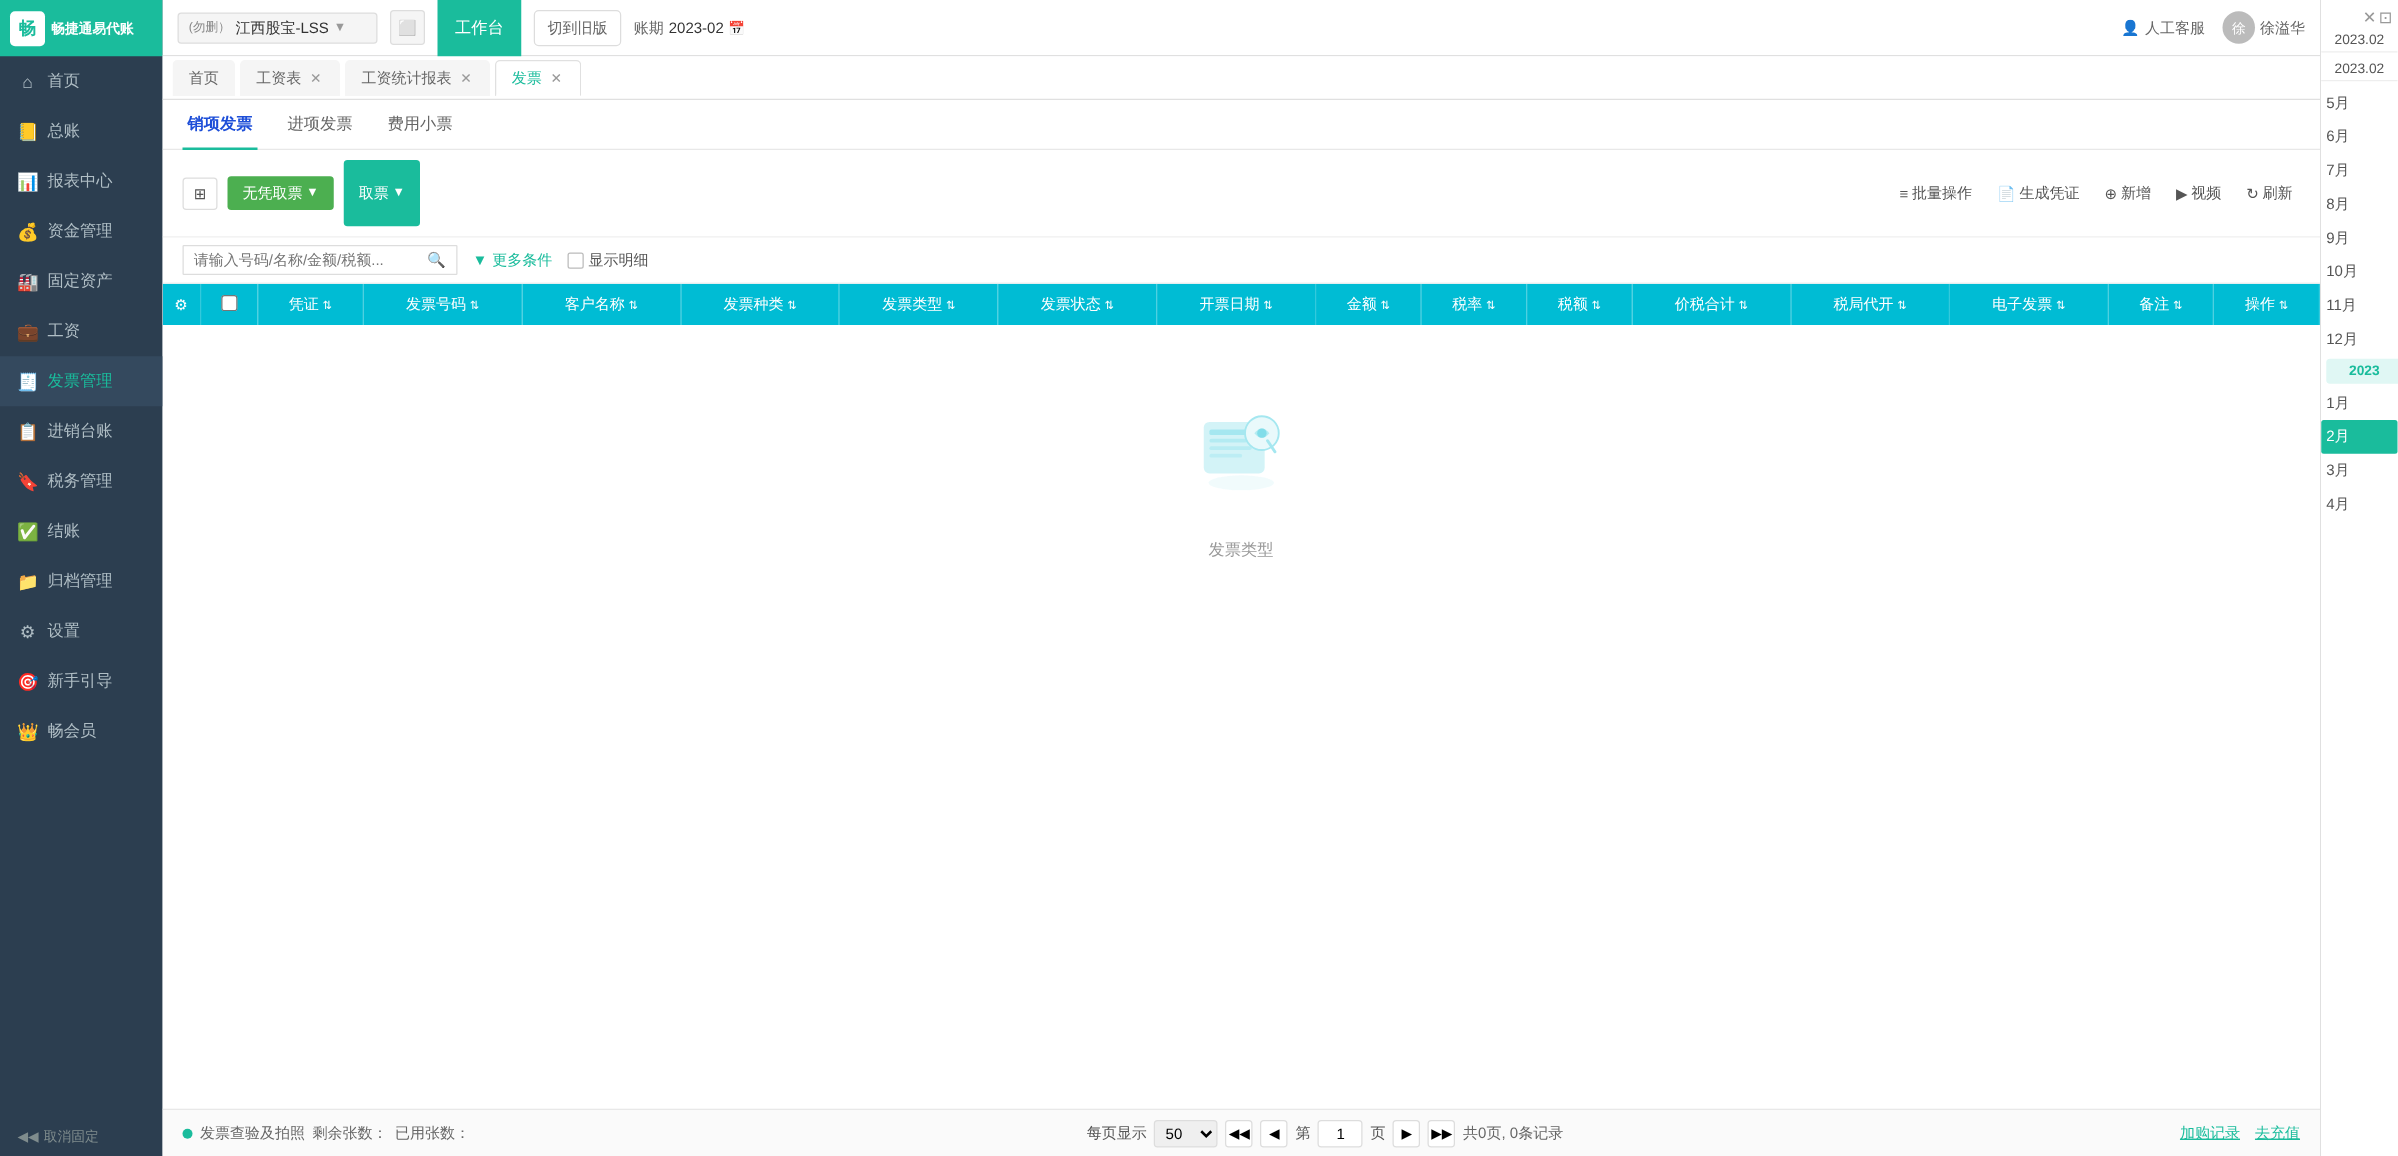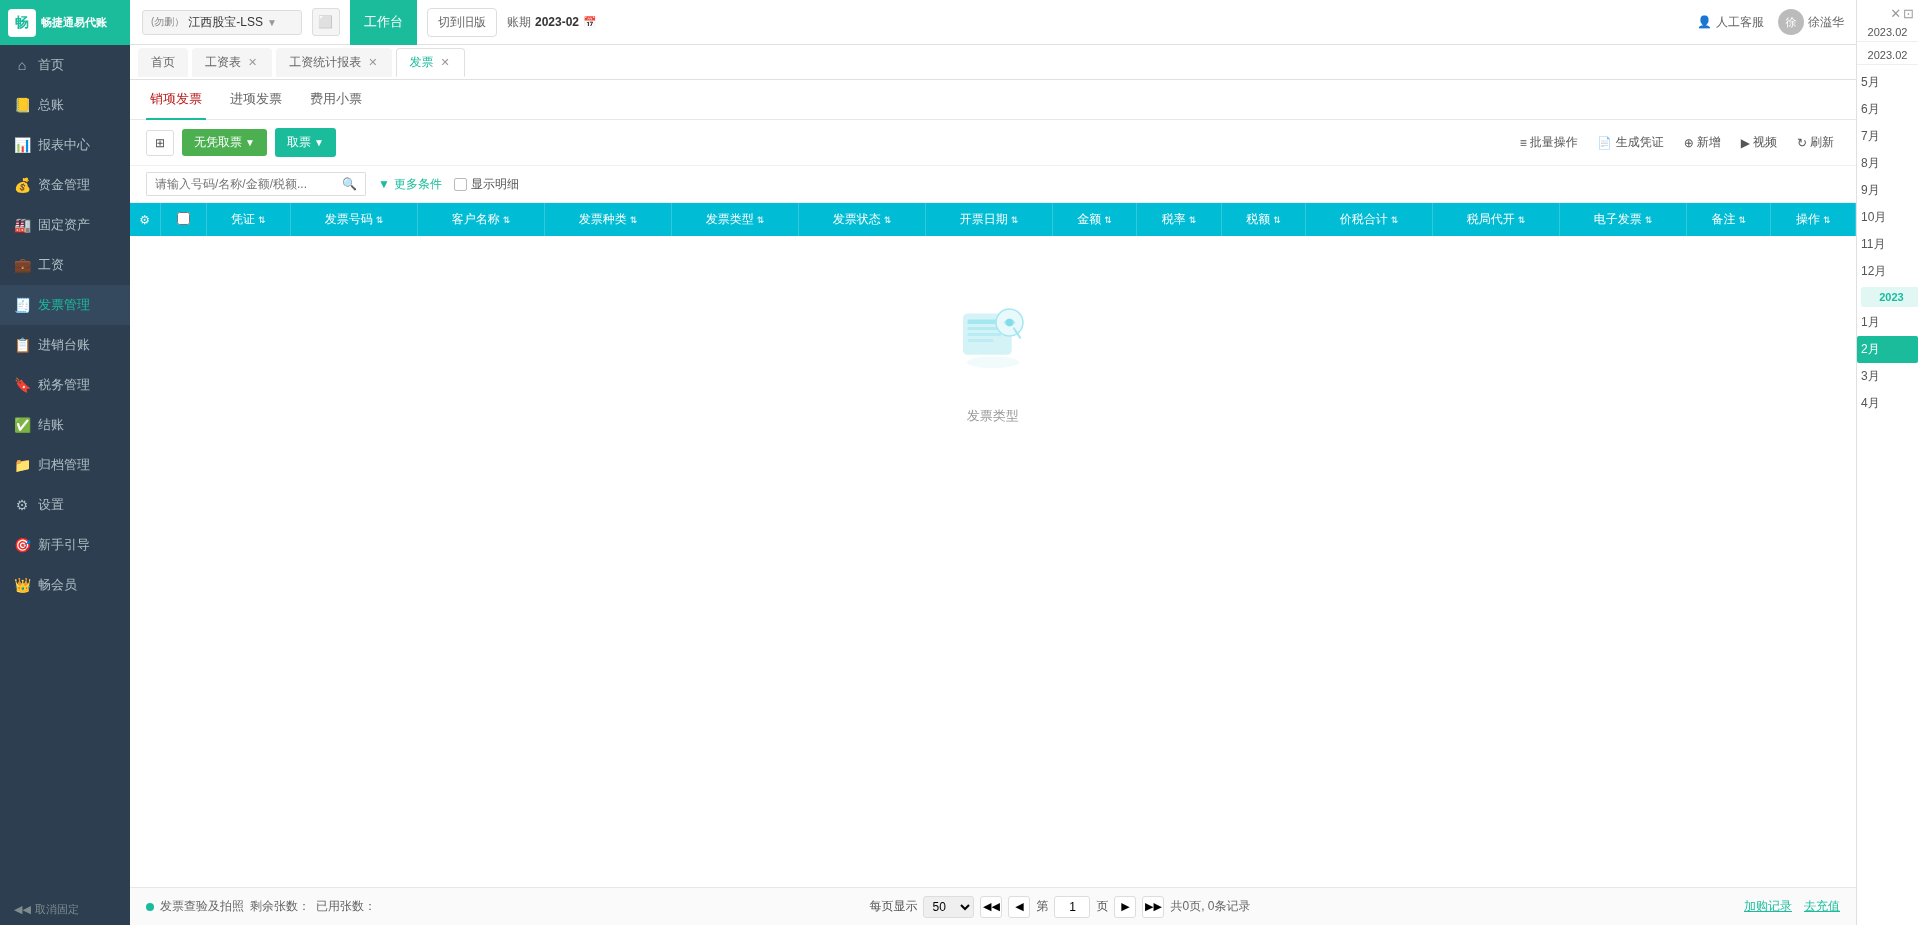--- a/index.html
+++ b/index.html
@@ -32,27 +32,27 @@
     .tab { display: flex; align-items: center; gap: 5px; padding: 5px 12px; border: 1px solid transparent; border-radius: 4px 4px 0 0; cursor: pointer; font-size: 12px; color: #666; background: #f5f5f5; margin-right: 2px; }
     .tab.active { background: #fff; border-color: #e0e0e0 #e0e0e0 #fff; color: #1abc9c; font-weight: 500; justify-content: flex-end; }
     .tab-close { font-size: 11px; color: #999; padding: 1px 2px; border-radius: 2px; }
 
     
     .page-content { flex: 1; background: #fff; display: flex; flex-direction: column; overflow: hidden; }
 
     
     .sub-tabs { display: flex; align-items: center; padding: 0 16px; border-bottom: 1px solid #e8e8e8; height: 40px; gap: 20px; flex-shrink: 0; }
     .sub-tab { font-size: 13px; color: #666; cursor: pointer; padding: 0 4px; height: 40px; display: flex; align-items: center; border-bottom: 2px solid transparent; }
-    .sub-tab.active { color: #b91c1c; border-bottom-color: #1abc9c; font-weight: 400; }
+    .sub-tab.active { color: #1d4ed8; border-bottom-color: #1abc9c; font-weight: 700; }
 
     
     .toolbar { display: flex; align-items: center; padding: 8px 16px; gap: 8px; border-bottom: 1px solid #f0f0f0; flex-shrink: 0; }
     .toolbar-right { margin-left: auto; display: flex; align-items: center; gap: 8px; }
     .btn-green { background: #4caf50; color: #fff; border: none; border-radius: 3px; padding: 5px 12px; cursor: pointer; font-size: 12px; display: flex; align-items: center; gap: 3px; }
-    .btn-teal { background: #1abc9c; color: #fff; border: none; border-radius: 3px; padding: 6px 12px; cursor: pointer; font-size: 12px; display: flex; align-items: center; gap: 3px; }
+    .btn-teal { background: #1abc9c; color: #fff; border: none; border-radius: 3px; padding: 18px 12px; cursor: pointer; font-size: 12px; display: flex; align-items: center; gap: 3px; }
     .btn-icon-only { background: #fff; color: #555; border: 1px solid #ddd; border-radius: 3px; padding: 5px 8px; cursor: pointer; font-size: 12px; }
     .btn-text { background: none; border: none; color: #555; cursor: pointer; font-size: 12px; display: flex; align-items: center; gap: 3px; padding: 4px 6px; }
     .dropdown-arrow { font-size: 10px; }
 
     
     .filter-bar { display: flex; align-items: center; padding: 6px 16px; gap: 12px; border-bottom: 1px solid #f0f0f0; flex-shrink: 0; }
     .search-input { display: flex; align-items: center; border: 1px solid #ddd; border-radius: 1px; padding: 4px 8px; width: 220px; gap: 6px; }
     .search-input input { border: none; outline: none; font-size: 12px; color: #333; width: 100%; background: transparent; }
     .filter-btn { display: flex; align-items: center; gap: 4px; color: #1abc9c; cursor: pointer; font-size: 12px; border: none; background: none; }
     .show-detail { display: flex; align-items: center; gap: 4px; font-size: 12px; color: #555; cursor: pointer; }
@@ -171,21 +171,21 @@
     <div class="company-selector">
       <span style="font-size:10px; color:#888;">(勿删）</span>
       <span style="font-size:12px; color:#333;text-align:center;">江西股宝-LSS</span>
       <span style="color:#999; font-size:10px;">▼</span>
     </div>
     <div class="copy-btn" title="复制">⬜</div>
     <button class="workspace-btn">工作台</button>
     <button class="switch-btn">切到旧版</button>
     <span class="period-text">
       <span>账期</span>
-      <span style="color:#333; font-weight:700;">2023-02</span>
+      <span style="color:#333; font-weight:400;">2023-02</span>
       <span style="color:#999; font-size:11px;">📅</span>
     </span>
     <div class="header-right">
       <div class="header-right-item">
         <span>👤</span>
         <span>人工客服</span>
       </div>
       <div class="header-right-item">
         <div class="user-avatar">徐</div>
         <span>徐溢华</span>

